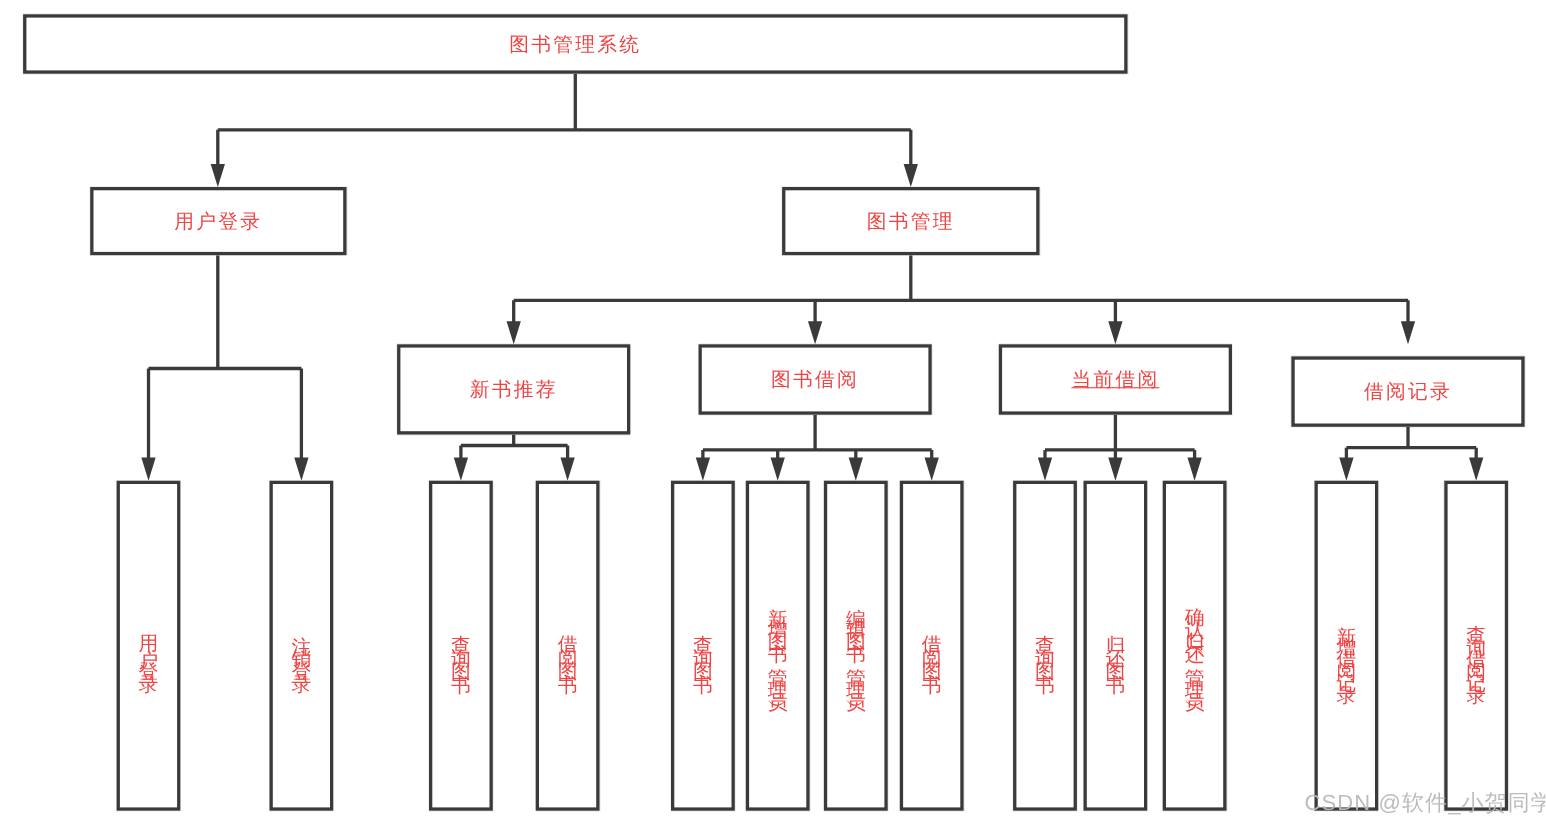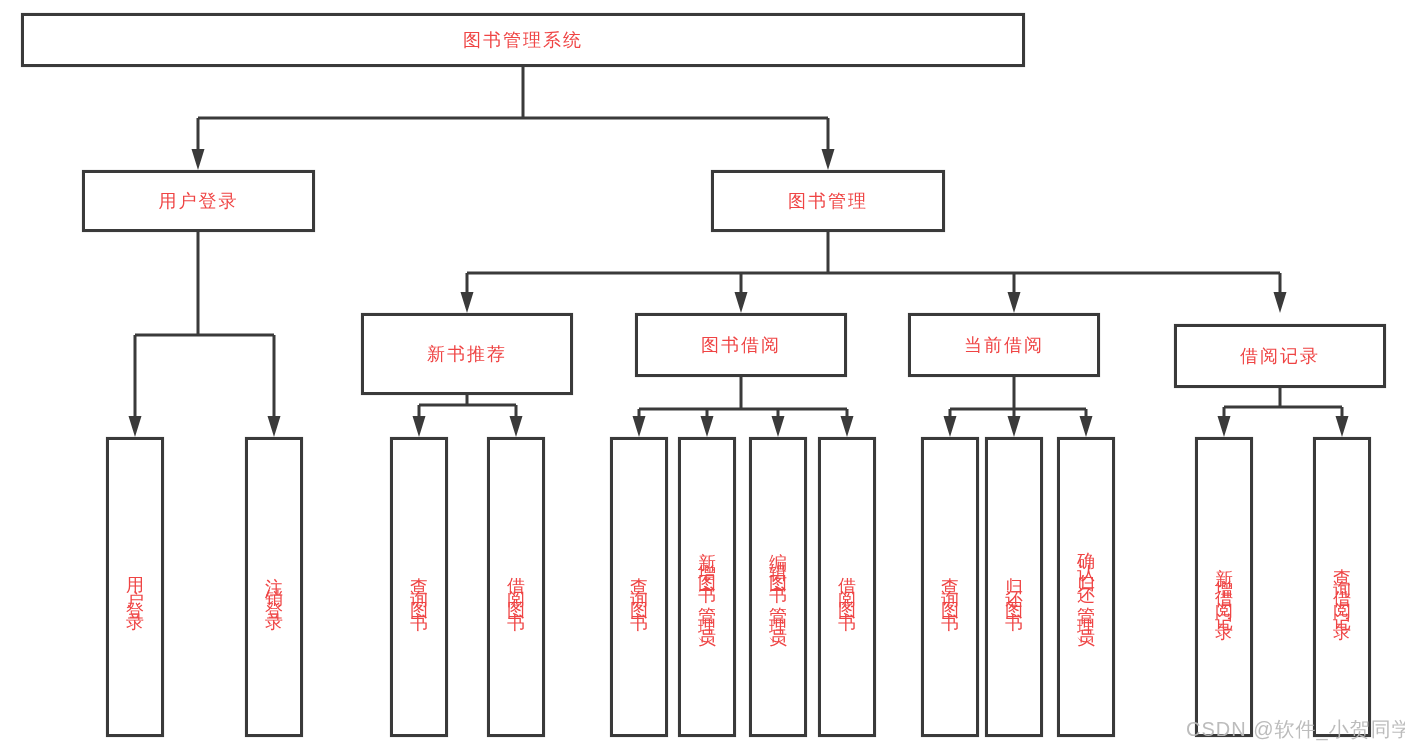--- a/index.html
+++ b/index.html
@@ -78,21 +78,21 @@
   <div class="box hbox" style="left:711px; top:170px; width:234px; height:62px;">
     <span>图书管理</span>
   </div>
 
   <div class="box hbox" style="left:361px; top:313px; width:212px; height:82px;">
     <span>新书推荐</span>
   </div>
   <div class="box hbox" style="left:635px; top:313px; width:212px; height:64px;">
     <span>图书借阅</span>
   </div>
-  <div class="box hbox" style="left:908px; top:313px; width:192px; height:64px;">
+  <div class="box hbox" style="left:908px; top:313px; width:212px; height:64px;text-decoration:underline;">
     <span>当前借阅</span>
   </div>
   <div class="box hbox" style="left:1174px; top:313px; width:212px; height:64px;margin-top:11px;">
     <span>借阅记录</span>
   </div>
 
   <div class="box vbox" style="left:106px; top:437px; width:58px; height:300px;">
     <span>用户登录</span>
   </div>
   <div class="box vbox" style="left:245px; top:437px; width:58px; height:300px;">

